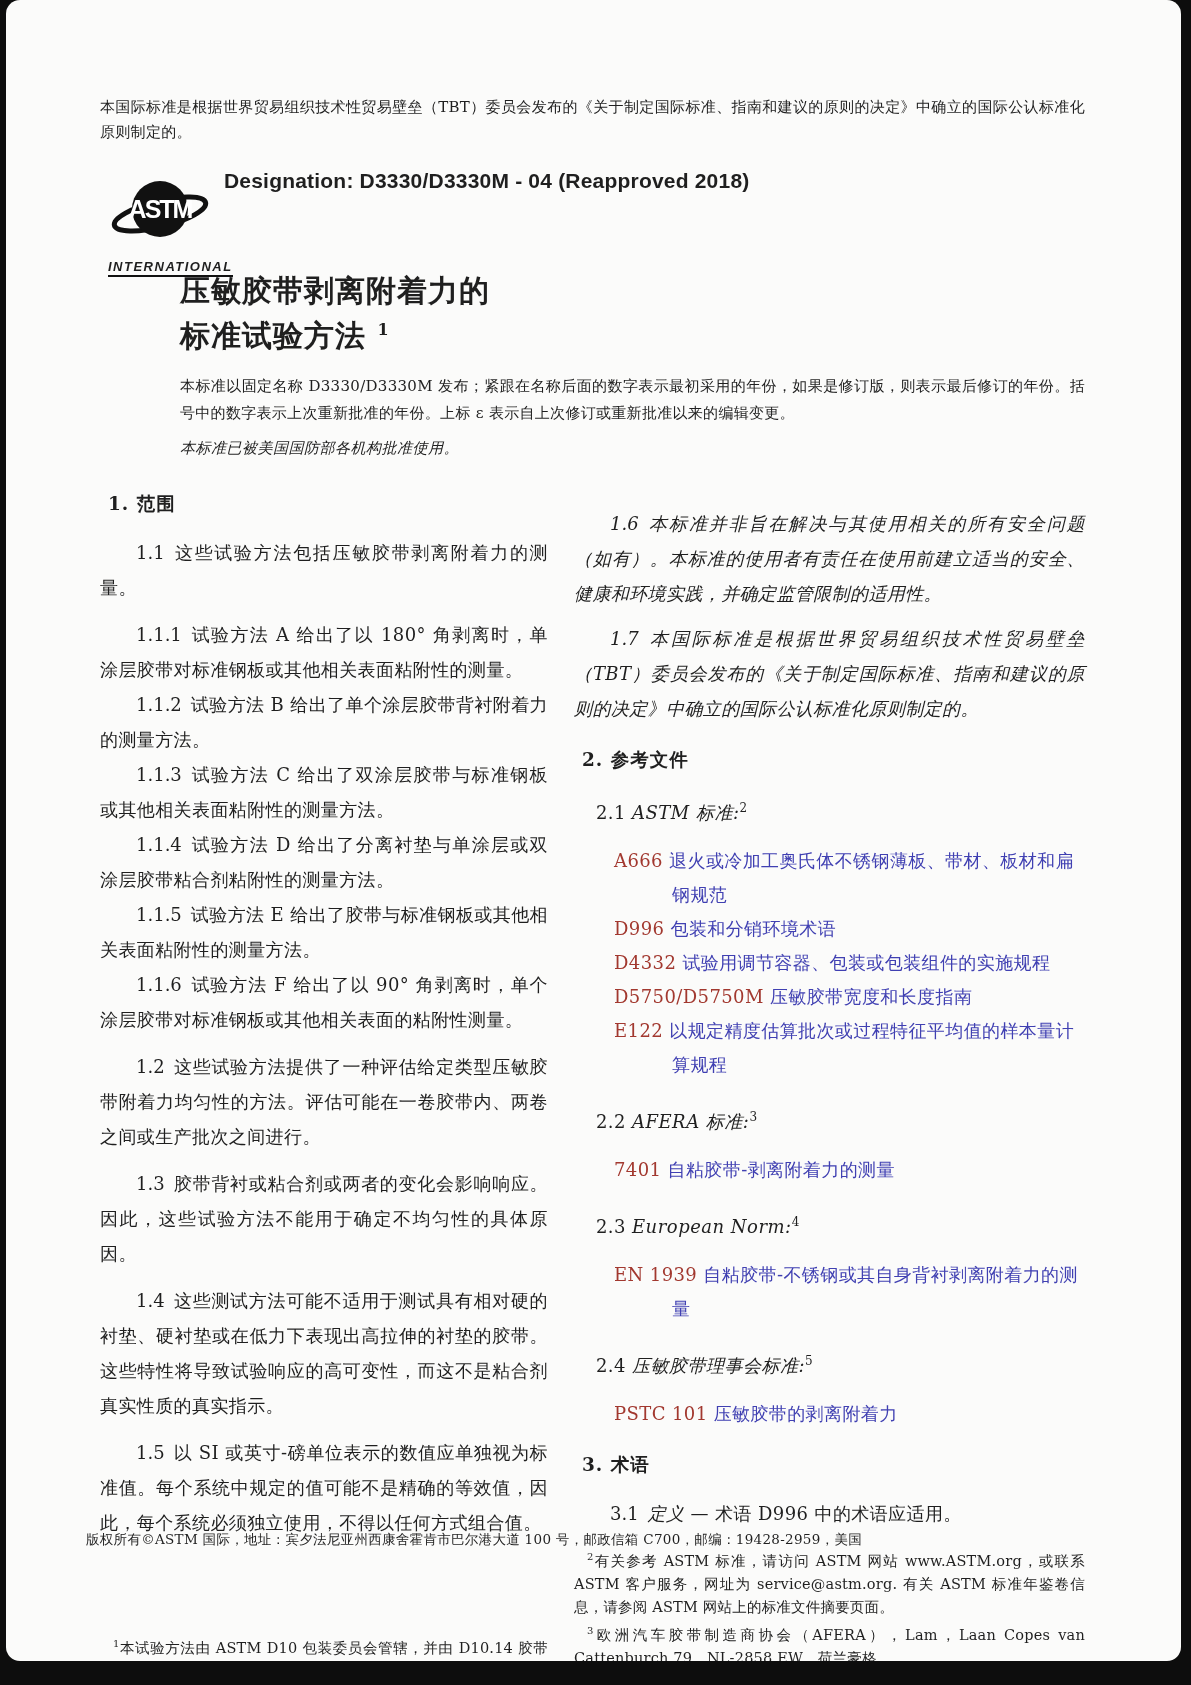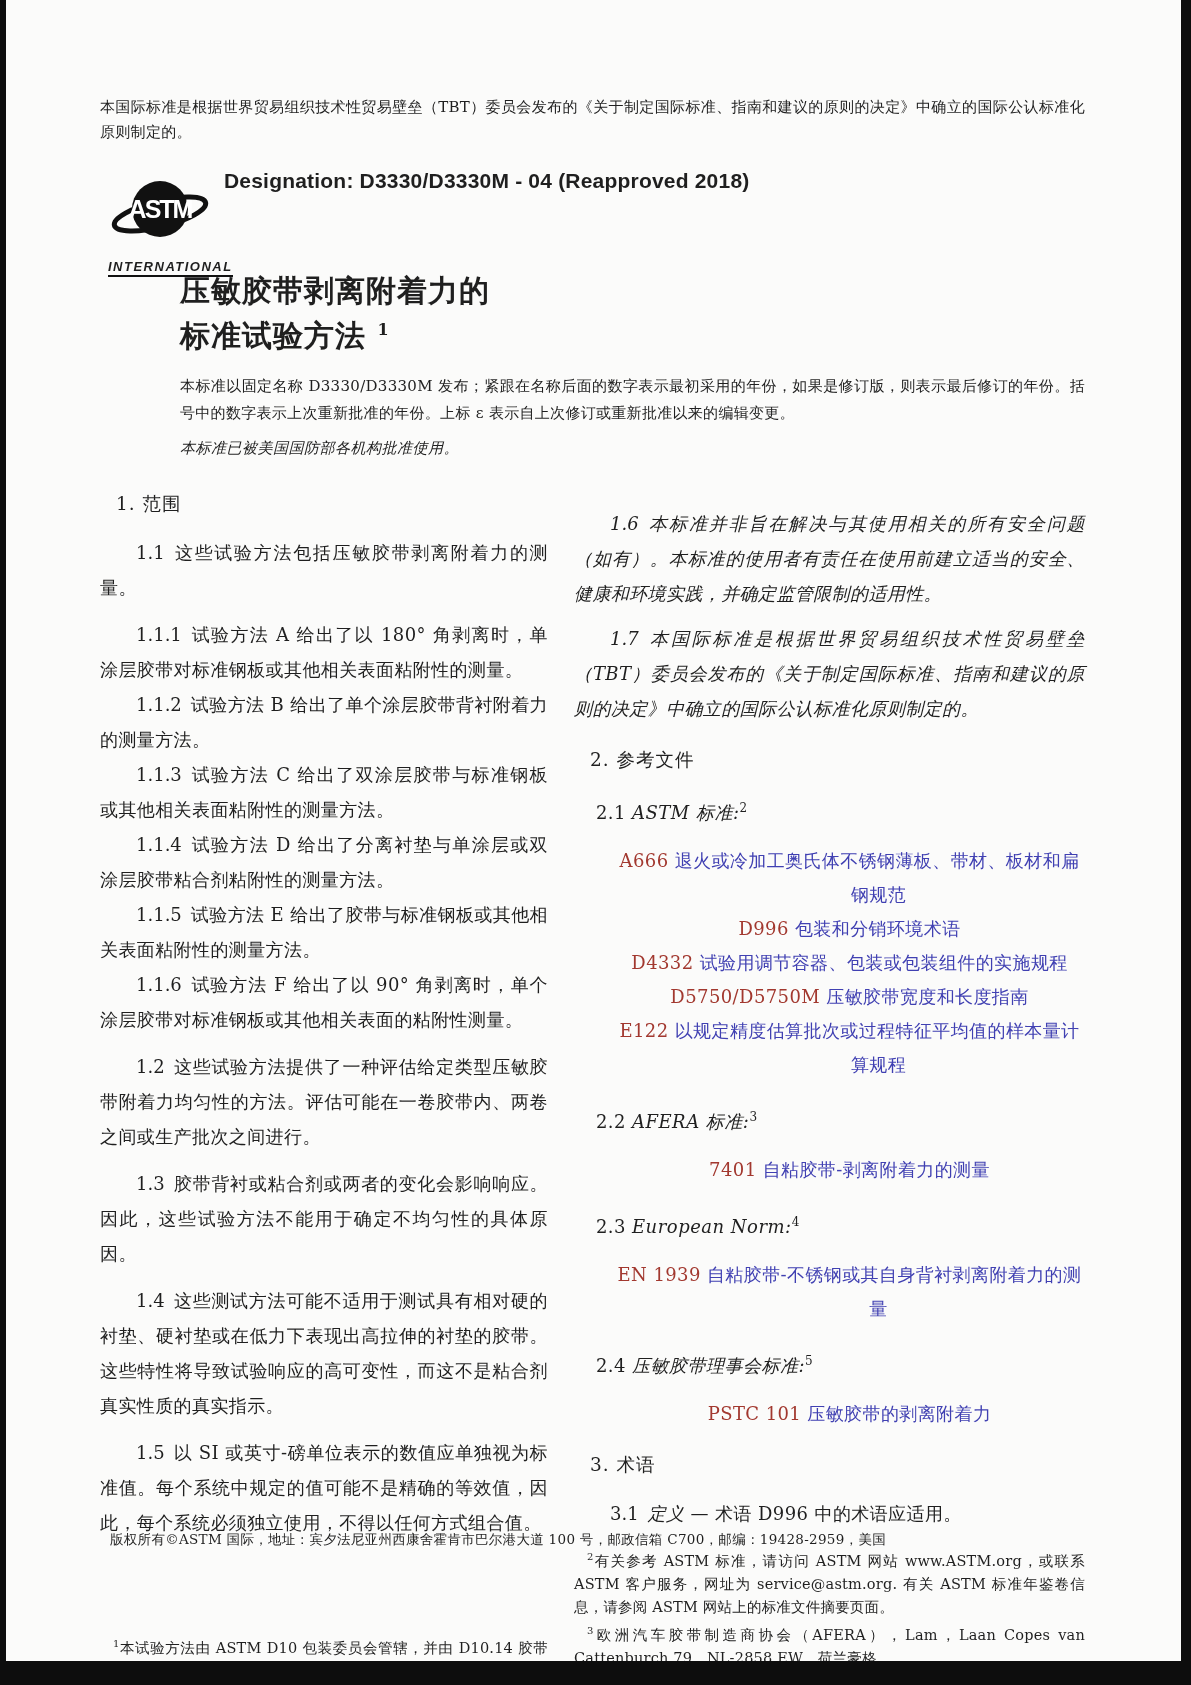--- a/index.html
+++ b/index.html
@@ -9,20 +9,21 @@
     font-family:"DejaVu Serif","Liberation Serif",serif;
     position:relative;
   }
   .page{
     position:absolute;left:6px;top:0;right:10px;bottom:24px;
     background:var(--page_bg,#fbfbfa);
     color:var(--text,#1f1f1f);
     box-sizing:border-box;
     padding:95px 96px 17px 94px;
     overflow:hidden;
+    border-radius:14px;
   }
   
   .top-note{
     font-size:15px;line-height:25px;text-align:justify;
     letter-spacing:0.3px;
   }
   
   .designation-row{position:relative;height:112px;margin-top:12px;}
   .astm-logo{position:absolute;left:8px;top:13px;width:104px;text-align:center;}
   .astm-logo .intl{
@@ -47,38 +48,38 @@
   .dod-note{margin:12px 0 0 0;font-size:15px;font-style:italic;letter-spacing:0.5px;}
   
   .columns{display:flex;gap:26px;margin-top:28px;}
   .col{box-sizing:border-box;}
   .col.left{width:448px;}
   .col.right{flex:1;padding-top:20px;}
   .blk{font-size:18px;line-height:35px;letter-spacing:0.4px;}
   .blk.para{text-indent:2em;text-align:justify;}
   .blk.para .num{letter-spacing:0;}
   .blk.para.it{font-style:italic;}
-  .blk.heading{font-weight:normal;font-size:18.5px;margin:16px 0 14px 16px;letter-spacing:1px;}
+  .blk.heading{font-weight:bold;font-size:18.5px;margin:16px 0 14px 8px;letter-spacing:1px;}
   .col .blk.heading:first-child{margin-top:0;}
   .blk.subheading{margin:0 0 14px 22px;}
   .blk.subheading i{letter-spacing:0.5px;margin-top:26px;}
   .blk.subheading sup{font-size:12px;}
   .blk.ref{
-    margin-left:40px;padding-left:58px;text-indent:-58px;line-height:34px;text-align:center;
+    margin-left:40px;padding-left:58px;text-indent:-58px;line-height:34px;text-align:left;
   }
   .blk.ref .code{color:var(--ref_code,#a2382f);}
   .blk.ref .rtitle{color:var(--ref_title,#4040b2);}
   .blk.footnote{
     font-size:14.5px;line-height:23px;text-indent:0.9em;text-align:justify;letter-spacing:0.2px;
   }
   .blk.footnote sup{font-size:10px;}
   sup{vertical-align:super;}
   
   .footer{
-    position:absolute;left:104px;right:96px;bottom:112px;
+    position:absolute;left:80px;right:96px;bottom:112px;
     font-size:13.5px;letter-spacing:0.3px;
   }
 </style>
 </head>
 <body>
 
 <div class="page">
 
   <div class="top-note">本国际标准是根据世界贸易组织技术性贸易壁垒（TBT）委员会发布的《关于制定国际标准、指南和建议的原则的决定》中确立的国际公认标准化原则制定的。</div>
 

